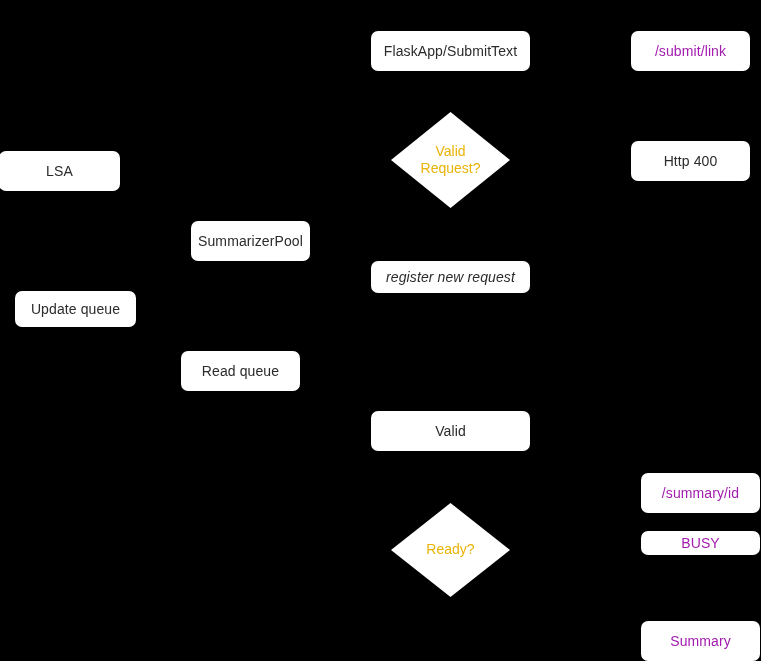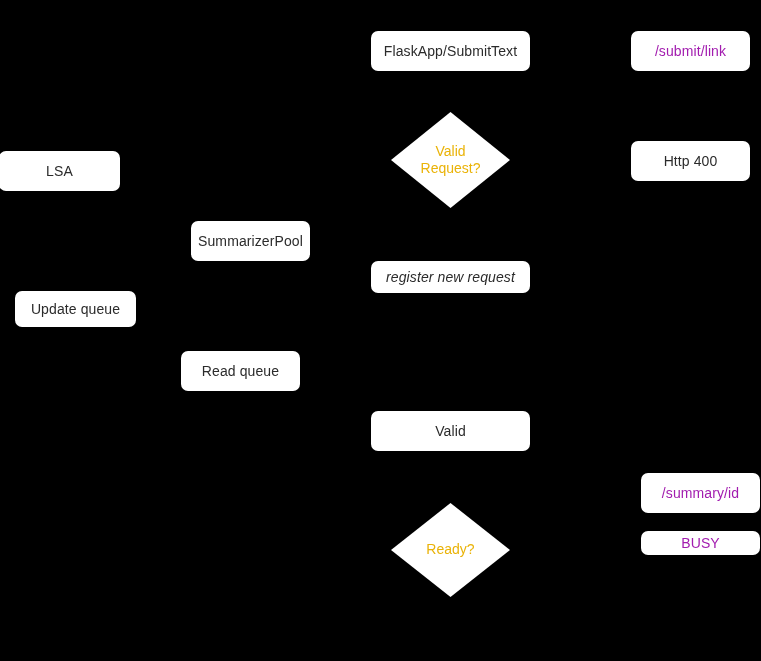--- a/index.html
+++ b/index.html
@@ -101,13 +101,16 @@
     <div class="node muted" style="left: 641px; top: 461px; width: 119px; height: 40px; margin-top: 12px;">
       <span>/summary/id</span>
     </div>
     <div class="diamond" style="left: 391px; top: 503px; width: 119px; height: 94px;">
       <div class="shape"></div>
       <div class="dlabel">Ready?</div>
     </div>
     <div class="node muted" style="left: 641px; top: 531px; width: 119px; height: 24px;">
       <span>BUSY</span>
     </div>
+    <div class="node muted" style="left: 641px; top: 621px; width: 119px; height: 40px;">
+      <span>Summary</span>
+    </div>
   </div>
 
 </body></html>

